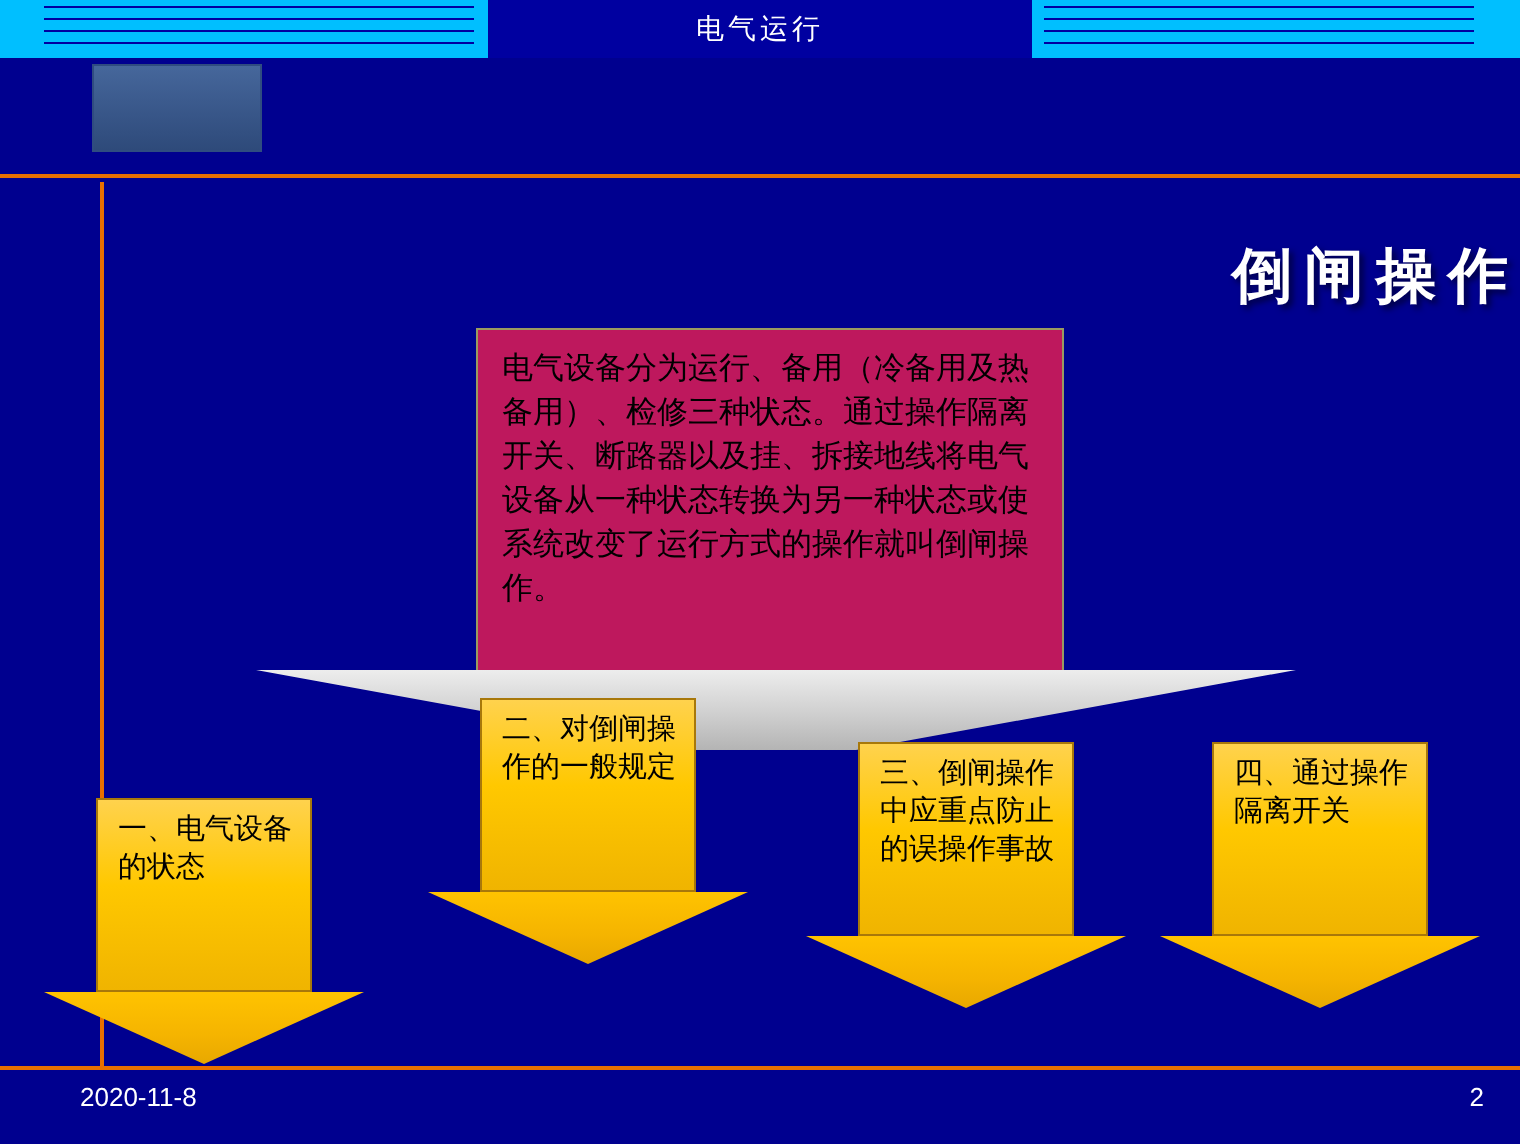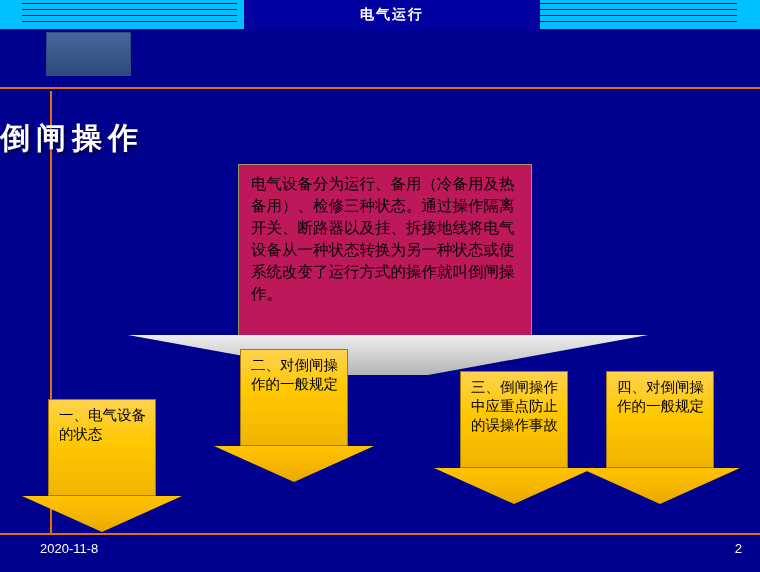--- a/index.html
+++ b/index.html
@@ -24,25 +24,25 @@
   
   .top-banner {
     position: absolute;
     left: 0; top: 0;
     width: 760px; height: 29px;
     background: #00BFFF;
   }
   .banner-title {
     position: absolute;
     left: 244px; top: 0;
-    width: 296px; height: 29px;
+    width: 272px; height: 29px;
     background: #0000A0;
     color: #FFFFFF;
     font-size: 14px;
-    font-weight: bold;
+    font-weight: normal;
     letter-spacing: 2px;
     display: flex;
     align-items: center;
     justify-content: center;
   }
   .banner-lines-left, .banner-lines-right {
     position: absolute;
     top: 3px;
     width: 215px;
     height: 23px;
@@ -100,21 +100,21 @@
     color: #FFFFFF;
     font-size: 13px;
     font-family: "Liberation Sans", sans-serif;
   }
 
   
   .slide-title {
     position: absolute;
     left: 0; top: 118px;
     width: 760px;
-    text-align: left;
+    text-align: right;
     color: #FFFFFF;
     font-size: 30px;
     font-weight: bold;
     letter-spacing: 6px;
     text-shadow: 2px 2px 3px rgba(0,0,0,0.55);
   }
 
   
   .main-box {
     position: absolute;
@@ -167,21 +167,21 @@
     position: relative;
     width: 160px;
     height: 36px;
     margin-left: -26px;
     background: linear-gradient(180deg, #FFC300 0%, #F5B400 60%, #E8A800 100%);
     clip-path: polygon(0 0, 160px 0, 80px 36px);
   }
 
   .col1 { left: 48px; top: 371px; margin-top: 28px; }
   .col2 { left: 240px; top: 349px; }
-  .col3 { left: 460px; top: 371px; }
+  .col3 { left: 429px; top: 371px; }
   .col4 { left: 606px; top: 371px; }
 </style>
 </head>
 <body>
 
 <div class="slide">
 
   <div class="top-banner">
     <div class="banner-lines-left">
       <span></span>
@@ -217,21 +217,21 @@
   </div>
   <div class="arrow-col col2">
     <div class="arrow-body">二、对倒闸操作的一般规定</div>
     <div class="arrow-head"></div>
   </div>
   <div class="arrow-col col3">
     <div class="arrow-body">三、倒闸操作中应重点防止的误操作事故</div>
     <div class="arrow-head"></div>
   </div>
   <div class="arrow-col col4">
-    <div class="arrow-body">四、对倒闸操作的一般规定</div>
+    <div class="arrow-body">四、通过操作隔离开关</div>
     <div class="arrow-head"></div>
   </div>
 
   <div class="bottom-rule"></div>
   <div class="footer-date">2020-11-8</div>
   <div class="footer-page">2</div>
 
 </div>
 
 </body></html>

